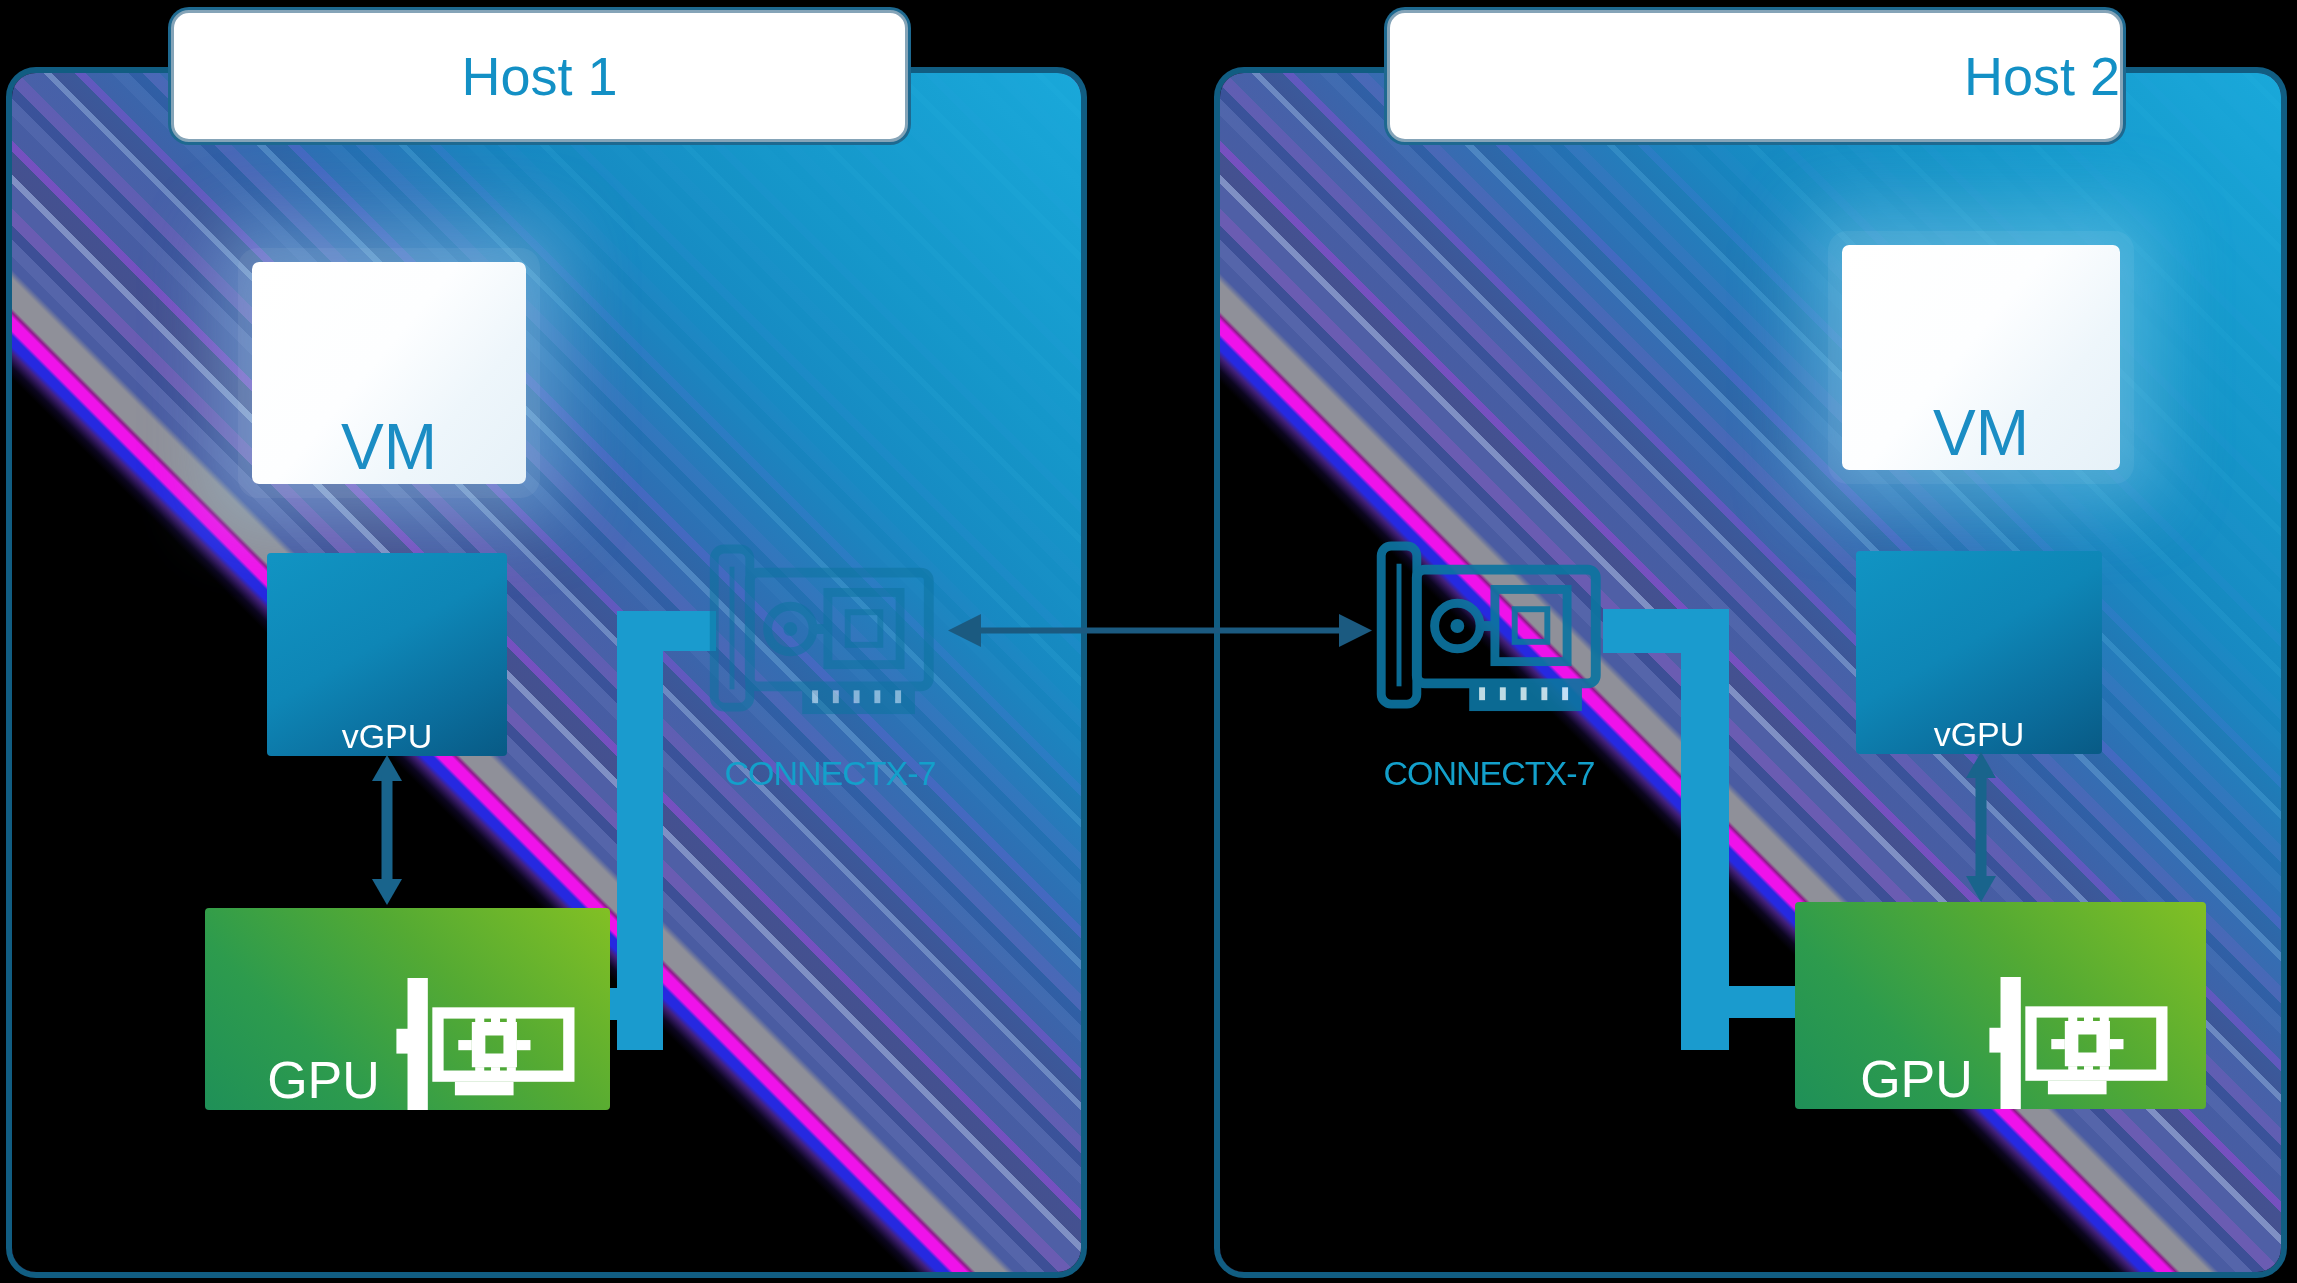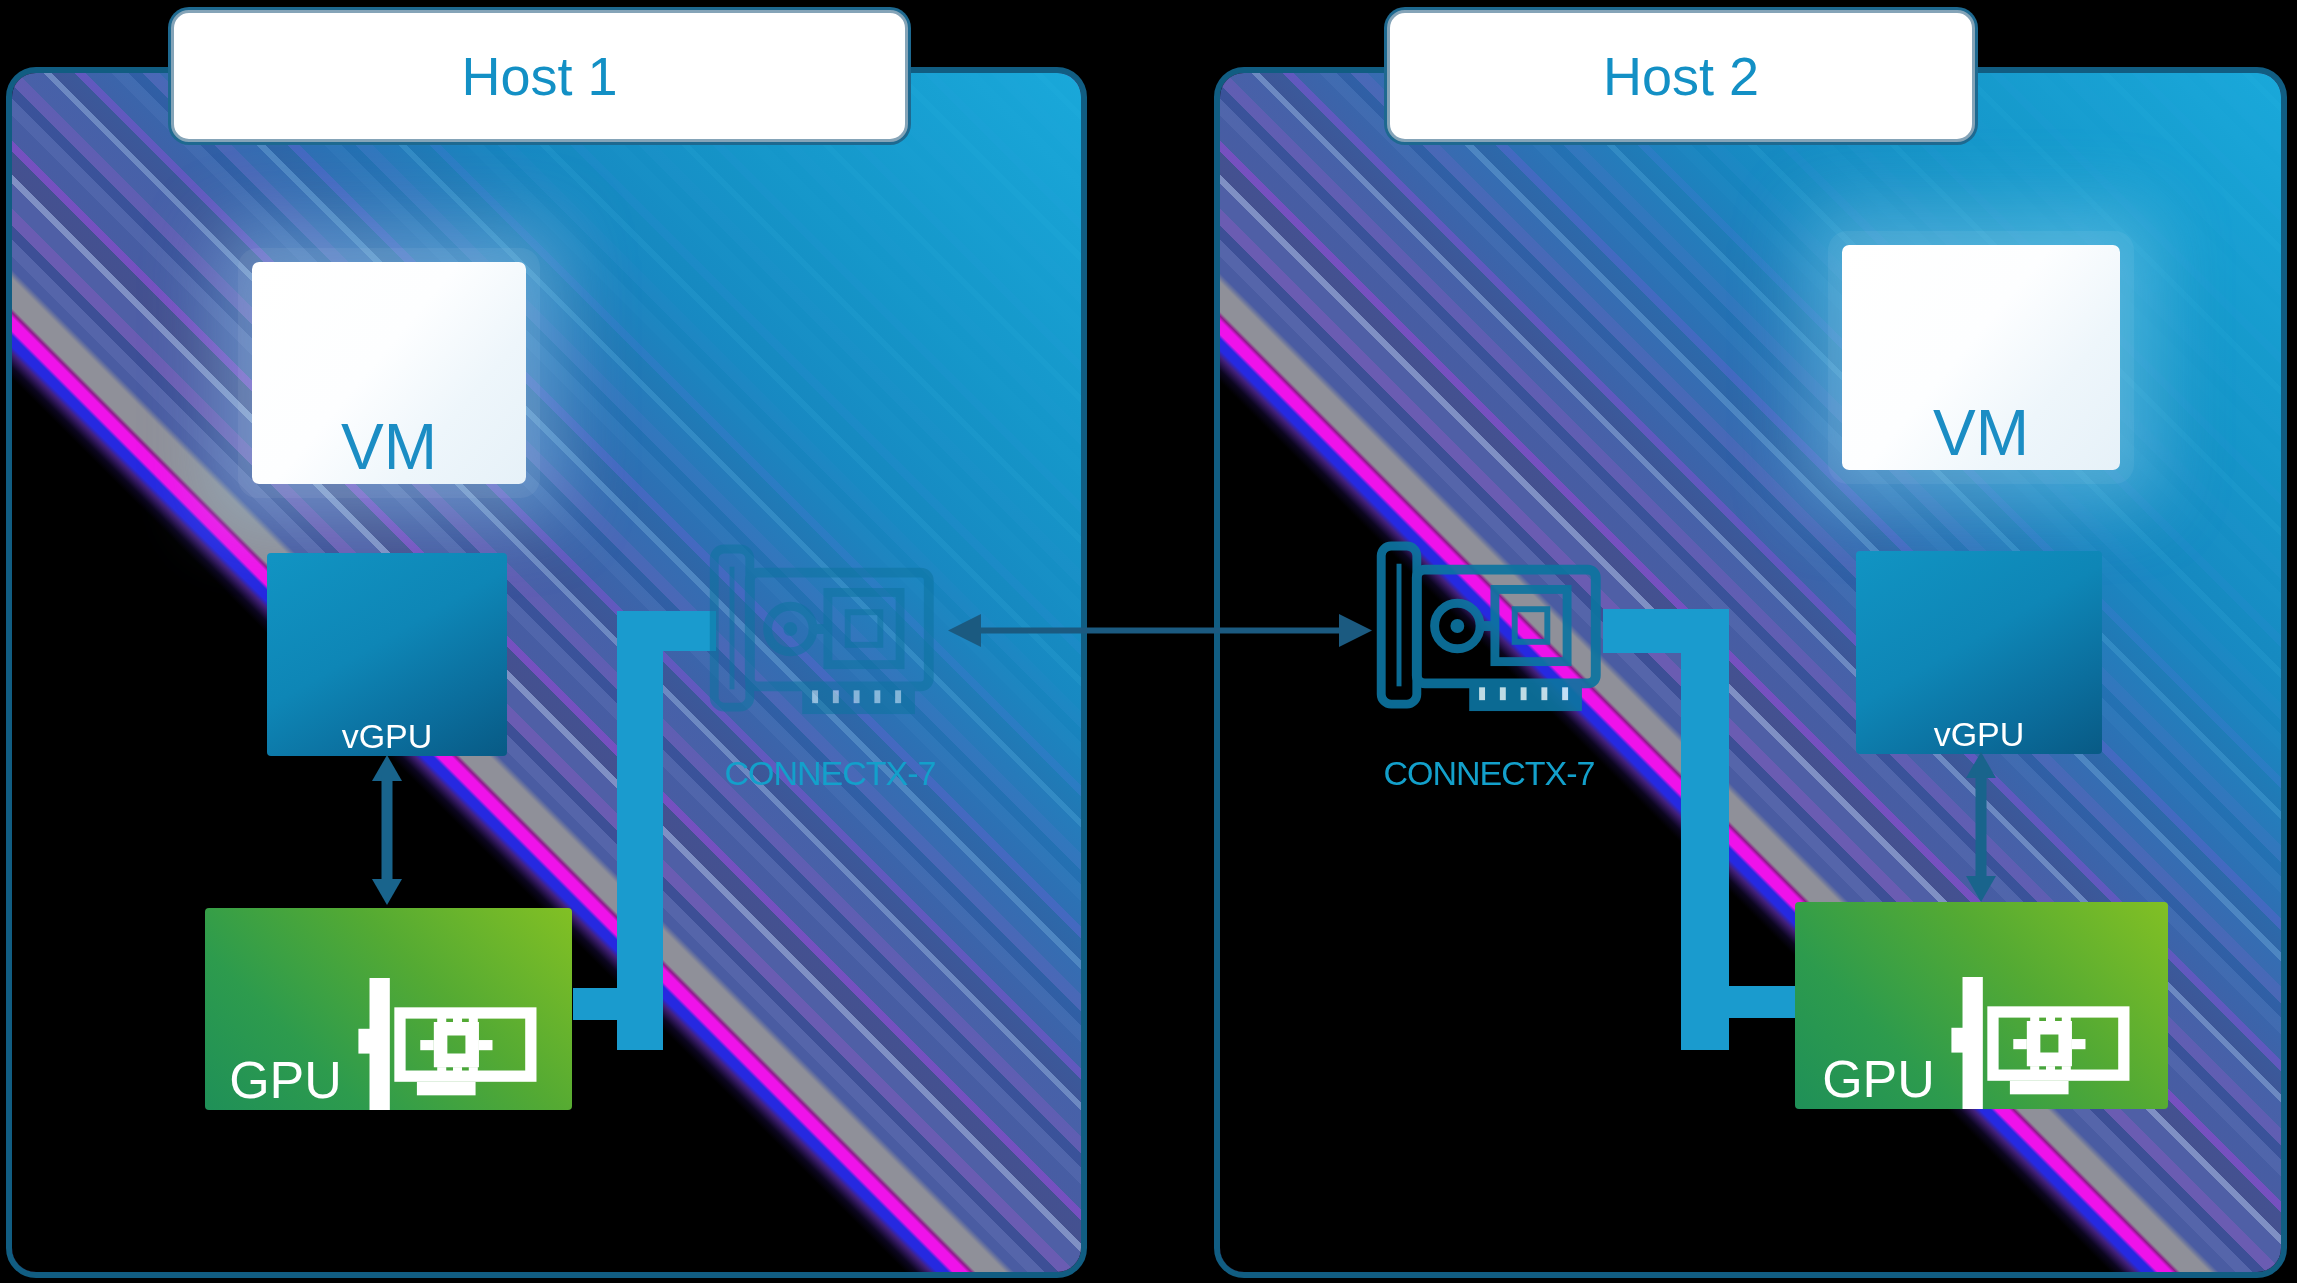--- a/index.html
+++ b/index.html
@@ -49,35 +49,35 @@
   }
   
   .titlebox{
     position:absolute;top:10px;height:132px;box-sizing:border-box;
     background:#fff;border:3px solid #85a4b8;border-radius:18px;
     box-shadow:0 0 0 3px #1e6990;
     display:flex;align-items:center;justify-content:center;
     color:#1390c5;font-size:54px;z-index:6;
   }
   .title1{left:171px;width:737px;}
-  .title2{left:1387px;width:588px;}
+  .title2{left:1387px;width:736px;justify-content:flex-end;}
   
   .node{position:absolute;display:flex;align-items:flex-end;justify-content:center;z-index:4;}
   .vm{
     background:linear-gradient(130deg,#ffffff 0%,#fdfeff 45%,#eef6fb 72%,#e6f1f8 100%);
     border-radius:7px;color:#1b8dc4;font-size:64px;
     box-shadow:0 0 0 14px rgba(255,255,255,0.06), 0 0 70px 38px rgba(160,220,245,0.35);
   }
   .vgpu{
     background:linear-gradient(150deg,#1194c3 0%,#0e86b6 45%,#0b6e9d 75%,#085a85 100%);
     border-radius:4px;color:#fff;font-size:34px;
   }
   .gpu{
     background:linear-gradient(225deg,#82c024 0%,#54aa33 38%,#2d9b4d 72%,#1f9058 100%);
-    border-radius:4px;color:#fff;font-size:52px;gap:16px;
+    border-radius:4px;color:#fff;font-size:52px;gap:16px;padding-left:38px;
   }
   .gpu svg{display:block;}
   
   .link-seg{position:absolute;background:#1a9bce;z-index:2;}
   
   .nic-label{
     position:absolute;width:300px;text-align:center;z-index:4;
     color:#13a0cb;font-size:34px;letter-spacing:-1px;
   }
   .rdma-label{

